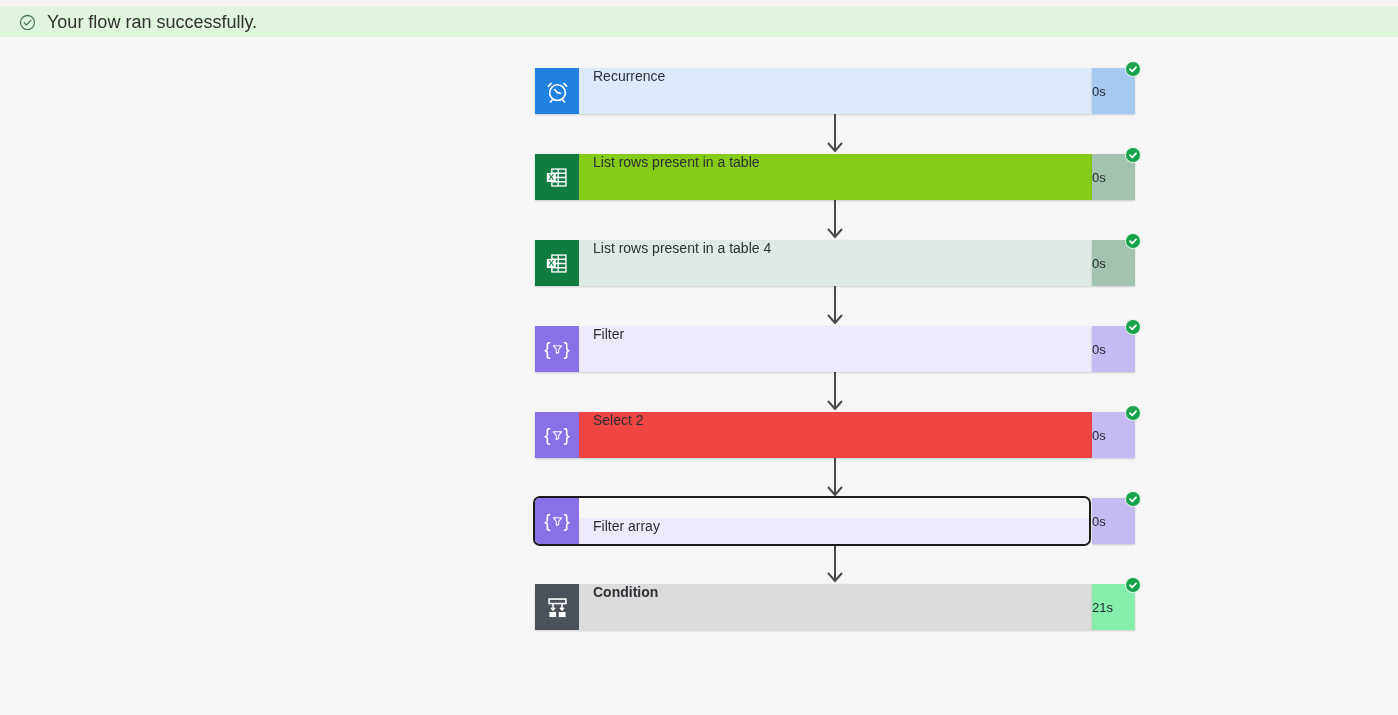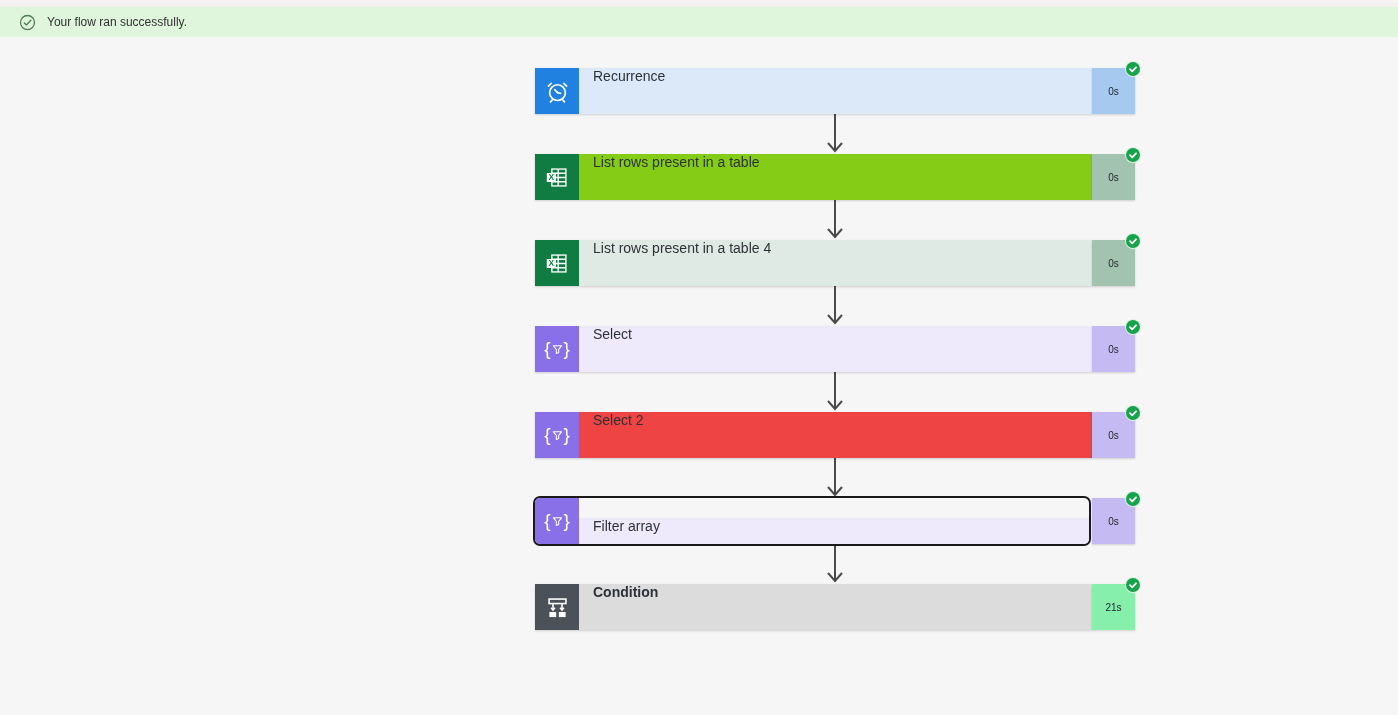--- a/index.html
+++ b/index.html
@@ -11,21 +11,21 @@
     position: relative;
   }
   .top-strip { height: 7px; background: #f3f2f1; }
   .banner {
     height: 30px;
     display: flex;
     align-items: center;
     padding-left: 19px;
     gap: 11px;
   }
-  .banner-text { font-size: 12px; }
+  .banner-text { font-size: 18px; }
 
   .flow-canvas {
     position: absolute;
     left: 535px;
     top: 68px;
     width: 600px;
   }
   .node-row { display: flex; height: 46px; position: relative; }
   .card {
     display: flex;
@@ -52,22 +52,21 @@
     align-items: flex-start;
     padding-left: 14px;
   }
   .node-title { font-size: 14px; color: #2d3136; }
   .duration {
     width: 43px;
     flex: 0 0 43px;
     position: relative;
     display: flex;
     align-items: center;
-    justify-content: center;
-    font-size: 10px;
+    font-size: 13px;
     color: #24292e;
     box-shadow: 0 1px 2px rgba(0,0,0,0.16);
     cursor: pointer;
   }
   .badge {
     position: absolute;
     top: -7px;
     right: -6px;
     width: 16px;
     height: 16px;
@@ -218,21 +217,21 @@
       <div class="icon-box" style="background-color: rgb(138, 112, 232);">
         <span class="braces-icon">
           <span class="brace">{</span>
           <svg width="11" height="11" viewBox="0 0 12 12" fill="none" stroke="#fff" stroke-width="1.1" stroke-linejoin="round">
             <path d="M1.4 1.8 h9.2 l-3.3 4 v3.4 l-2.6 1.2 V5.8 Z"></path>
           </svg>
           <span class="brace">}</span>
         </span>
       </div>
       <div class="node-body" style="background-color: rgb(238, 234, 251);">
-        <span class="node-title">Select</span>
+        <span class="node-title">Filter</span>
       </div>
     </div>
     <div class="duration" style="background-color: rgb(198, 186, 242);">
       <span>0s</span>
       <span class="badge" style="background-color: rgb(22, 163, 74);">
         <svg width="10" height="10" viewBox="0 0 10 10" fill="none" stroke="#fff" stroke-width="1.8" stroke-linecap="round" stroke-linejoin="round">
           <path d="M2 5.2 L4.2 7.3 L8 3.3"></path>
         </svg>
       </span>
     </div>

